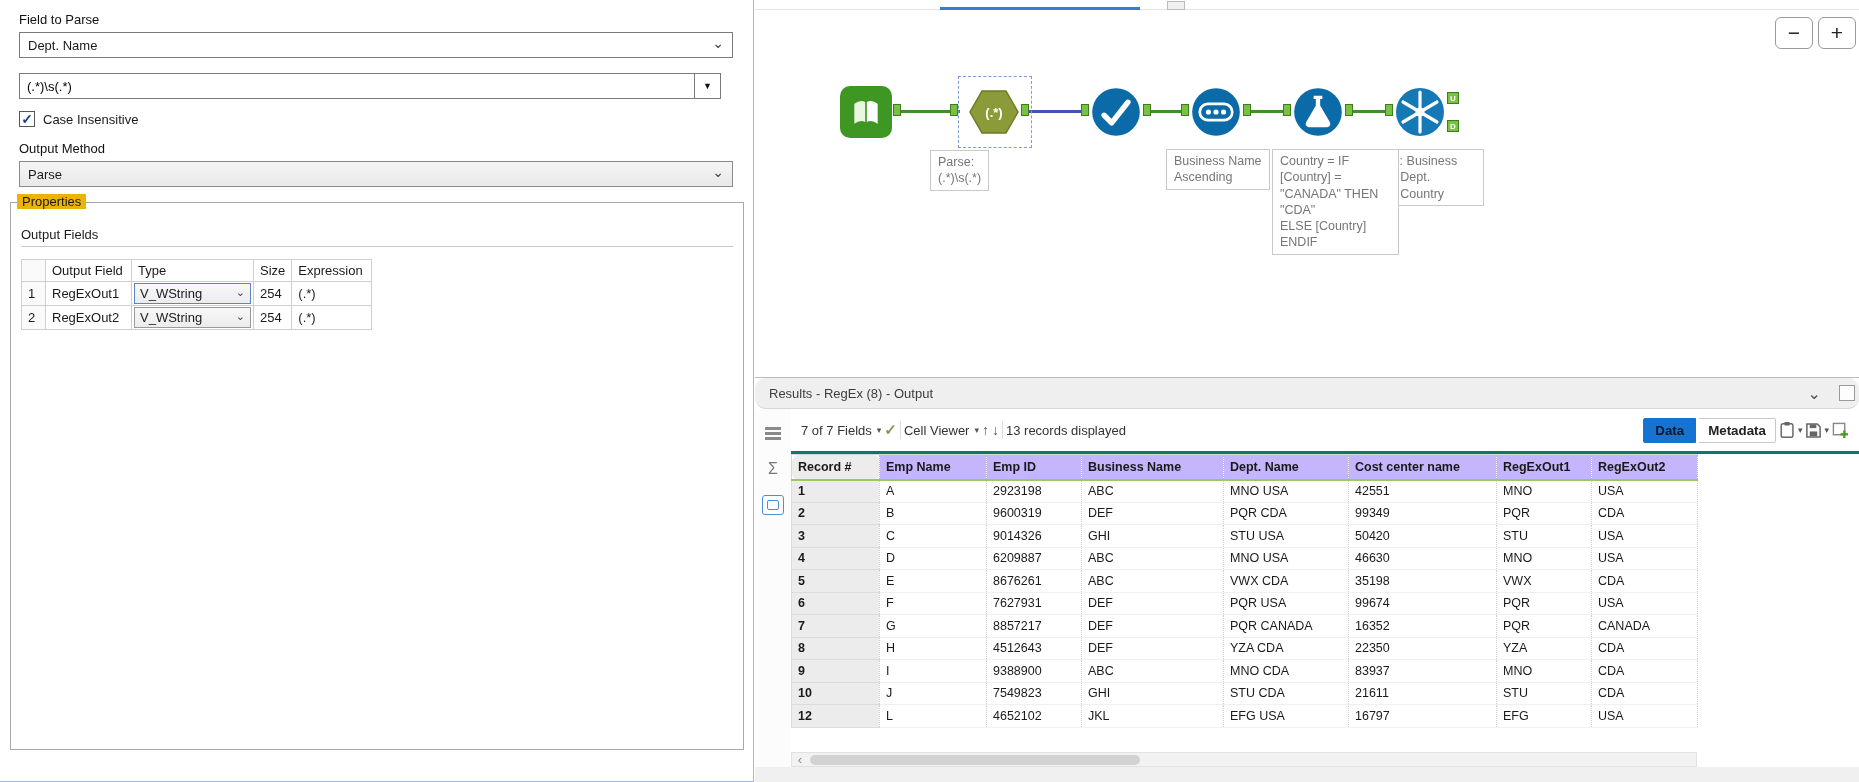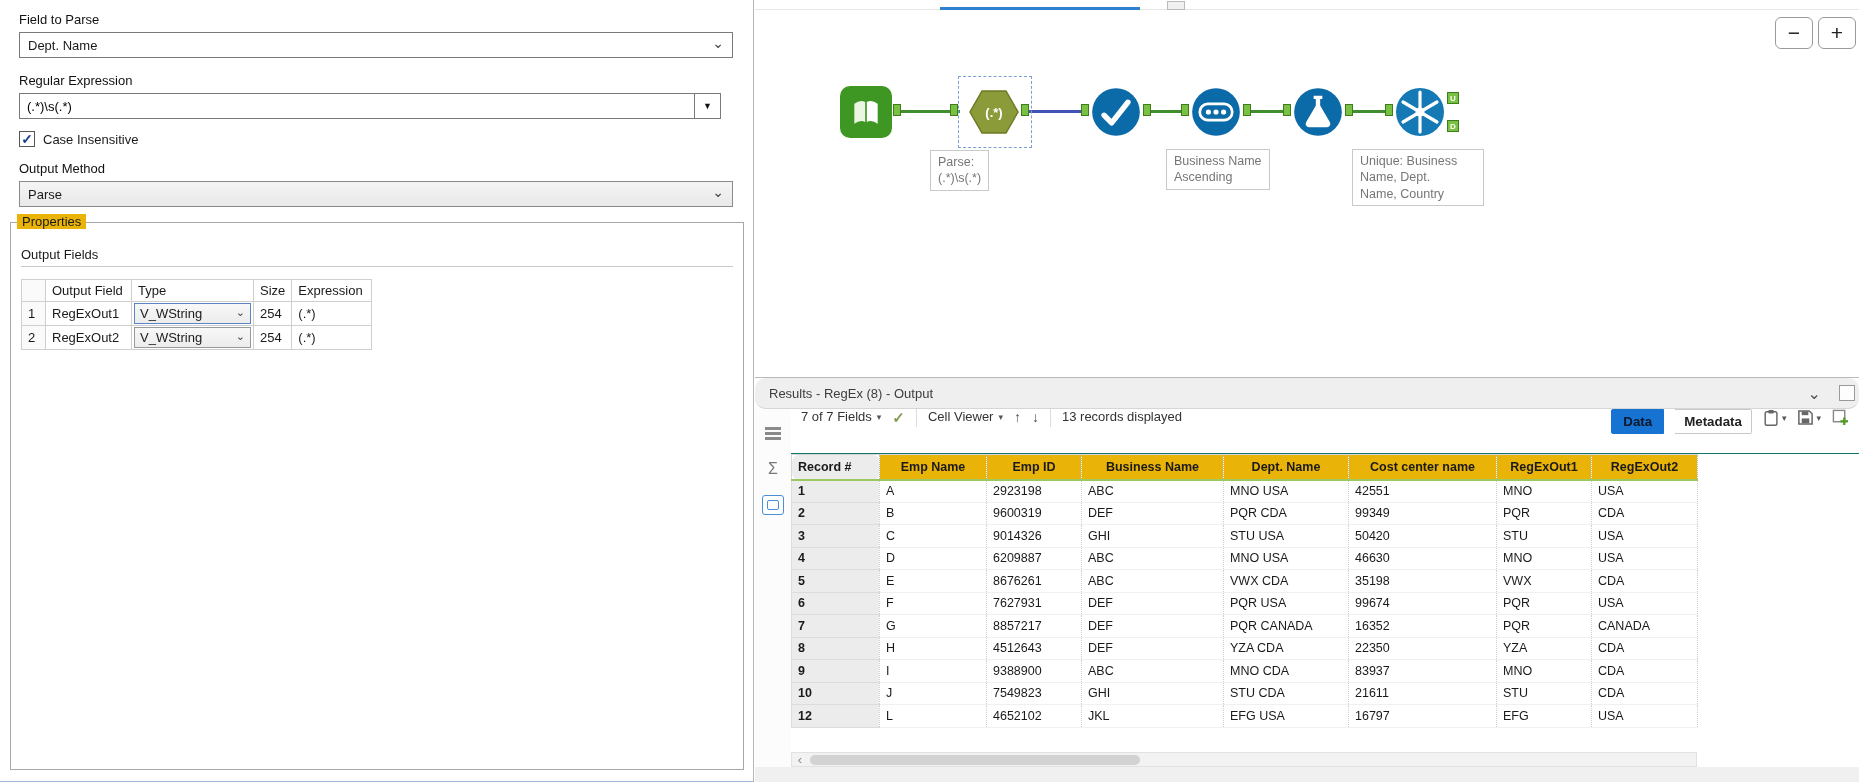--- a/index.html
+++ b/index.html
@@ -67,42 +67,42 @@
   
   .results { position:absolute; left:755px; top:377px; width:1104px; height:405px; background:#fff;
              border-top:1px solid #b9b9b9; overflow:hidden; }
   .rheader { position:absolute; left:0; right:0; top:0; height:31px; background:#efefef; border-bottom:1px solid #d6d6d6;
              display:flex; align-items:center; padding:0 14px; color:#3d3d3d;border-radius:11px; }
   .rheader .spacer { margin-left:auto; }
   .rh-chev { color:#555; font-size:16px; margin-right:18px; }
   .rh-clip { width:16px; height:16px; border:1px solid #9a9a9a; background:#fdfdfd; margin-right:-10px; }
 
   .rtoolbar { position:absolute; left:36px; right:0; top:31px; height:45px; background:#fff; display:flex;
-              align-items:flex-start; gap:11px; padding:0 10px; border-bottom:1px solid #0f766e; font-size:13px; color:#333; }
+              align-items:center; gap:3px; padding:0 10px; border-bottom:3px solid #0f766e; font-size:13px; color:#333; }
   .tb-drop { display:flex; align-items:center; gap:5px; cursor:default; }
   .tb-tri { font-size:9px; color:#555; }
   .tb-check { color:#7d9a50; font-size:15px; font-weight:bold; }
   .tb-sep { width:1px; height:18px; background:#ddd; }
   .tb-arrow { font-size:14px; color:#555; }
   .rbtn-data { margin-left:auto; background:#1673d2; color:#0f172a; font-weight:bold; padding:4px 11px; border:1px solid #1673d2; border-radius:2px 0 0 2px; }
   .rbtn-meta { background:#fff; color:#222; font-weight:bold; padding:4px 9px; border:1px solid #c9c9c9; border-left:none; border-radius:0 2px 2px 0; }
   .tb-icon { display:flex; align-items:center; gap:2px; color:#666; }
   .tb-icon svg { display:block; }
 
   .vstrip { position:absolute; left:0; top:31px; bottom:0; width:36px; background:#fcfcfc; }
   .strip-icon { position:absolute; left:7px; width:22px; height:20px; display:flex; align-items:center; justify-content:center; color:#777; }
   .strip-msg { border:1px solid #4a90d9; border-radius:3px; background:#fff; }
   .strip-msg .inner { width:12px; height:10px; border:1.5px solid #4a90d9; border-radius:2px; }
   .bars { display:flex; flex-direction:column; gap:2px; }
   .bars i { display:block; width:16px; height:3px; background:#8a8a8a; }
 
   .grid-area { position:absolute; left:36px; top:76px; right:0; height:297px; background:#fff; }
   .grid { border-collapse:collapse; table-layout:fixed; font-size:12.5px; background:#fff; }
-  .grid th { background:#eab308; font-weight:bold; border-bottom:2px solid #9dc860; border-right:1px dotted #b9b9b9;
-             border-top:1px solid #d6d6d6; height:25px; padding:0 6px; text-align:center; white-space:nowrap; overflow:hidden; }
+  .grid th { background:#c4b5fd; font-weight:bold; border-bottom:2px solid #9dc860; border-right:1px dotted #b9b9b9;
+             border-top:1px solid #d6d6d6; height:25px; padding:0 6px; text-align:left; white-space:nowrap; overflow:hidden; }
   .grid th:first-child { text-align:left; background:#ececec; border-left:1px solid #d6d6d6;border-radius:7px; }
   .grid td { height:22.5px; border-right:1px dotted #cfcfcf; border-bottom:1px solid #f0f0f0; padding:0 6px;
              white-space:nowrap; overflow:hidden; }
   .grid td:first-child { background:#ececec; font-weight:bold; border-bottom:1px solid #dcdcdc; border-left:1px solid #dcdcdc; }
 
   .hscroll { position:absolute; left:36px; top:374px; width:906px; height:15px; background:#f2f2f2;
              border:1px solid #e2e2e2; display:flex; align-items:center; }
   .hscroll .arrow { width:16px; text-align:center; color:#888; font-size:13px; line-height:13px; }
   .hscroll .thumb { width:330px; height:10px; background:#d2d2d2; border-radius:5px; margin-left:2px; }
   .bottom-fill { position:absolute; left:0; right:0; top:389px; bottom:0; background:#f0f0f0; }
@@ -112,21 +112,20 @@
 
 <div class="app">
 
   <section class="config">
     <div class="cfg-label">Field to Parse</div>
     <div class="combo">
       <span>Dept. Name</span>
       <span class="chev">⌄</span>
     </div>
 
-    <div class="cfg-label">Regular Expression</div>
     <div class="regex-row">
       <input class="regex-input" type="text" value="(.*)\s(.*)" style="">
       <button class="dd-btn"><span>▼</span></button>
     </div>
 
     <div class="cb-row">
       <span class="cb">
           <span class="cb-check">✓</span>
         </span>
       <span class="cb-label">Case Insensitive</span>
@@ -274,20 +273,26 @@
         <span>D</span>
       </div>
 
     <div class="annot" style="left:175px; top:150px; z-index:1;">Parse:
 (.*)\s(.*)</div>
     <div class="annot" style="left:411px; top:149px; z-index:1;">Business Name
 Ascending</div>
     <div class="annot" style="left:597px; top:149px; z-index:2; width:132px;">Unique: Business
 Name, Dept.
 Name, Country</div>
+    <div class="annot" style="left:517px; top:149px; z-index:6; width:127px;">Country = IF
+[Country] =
+"CANADA" THEN
+"CDA"
+ELSE [Country]
+ENDIF</div>
   </section>
 
   <section class="results">
     <div class="rheader">
       <span>Results - RegEx (8) - Output</span>
       <span class="spacer"></span>
       <span class="rh-chev">⌄</span>
       <span class="rh-clip"></span>
     </div>
 

